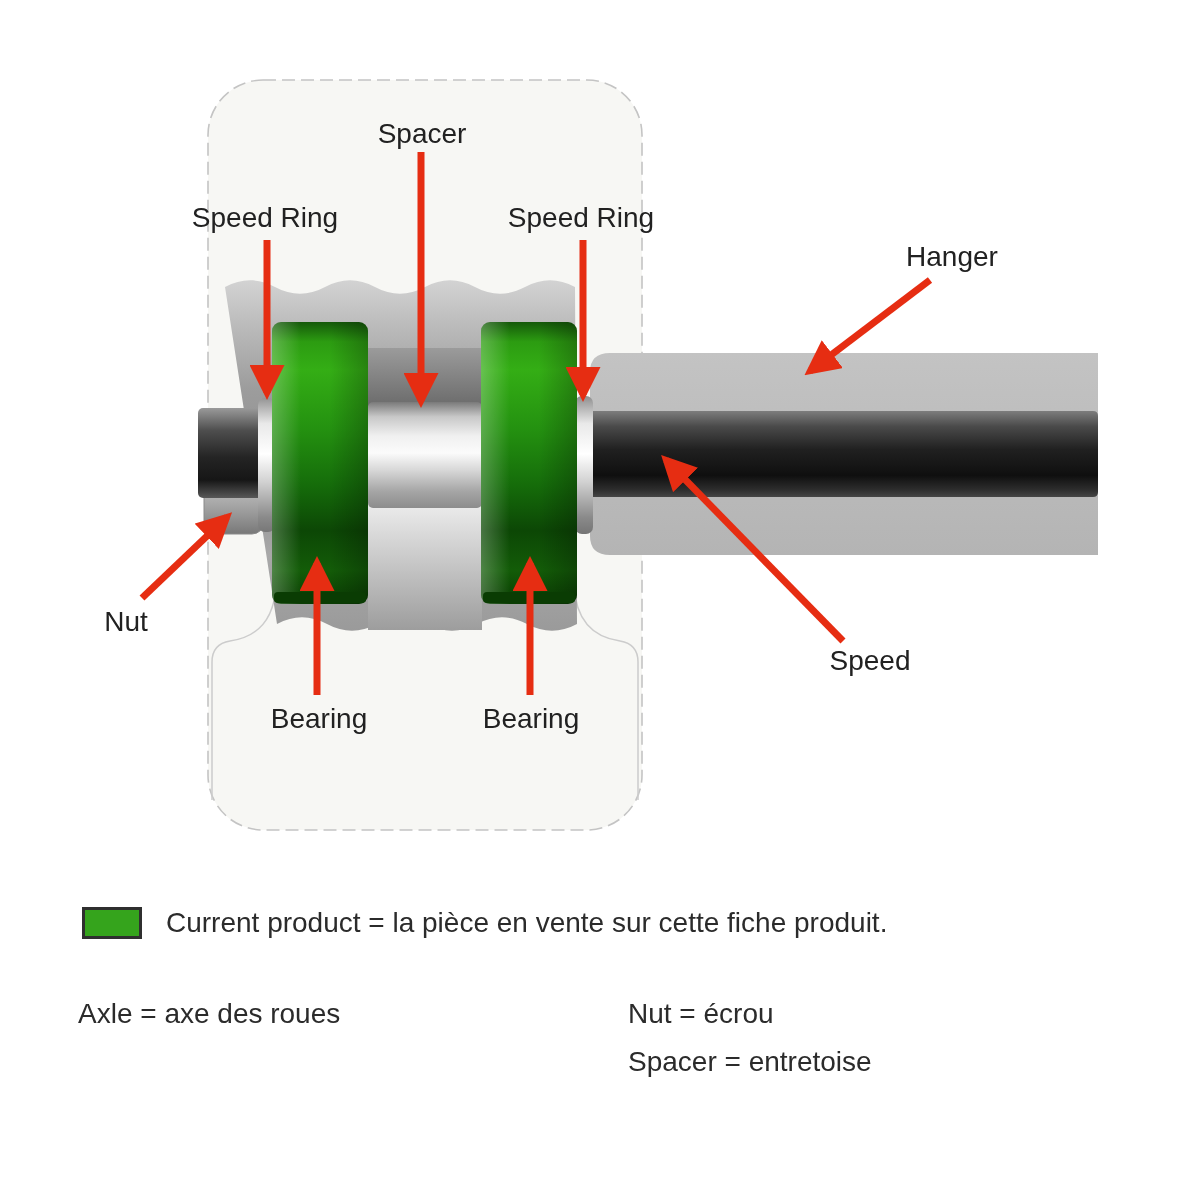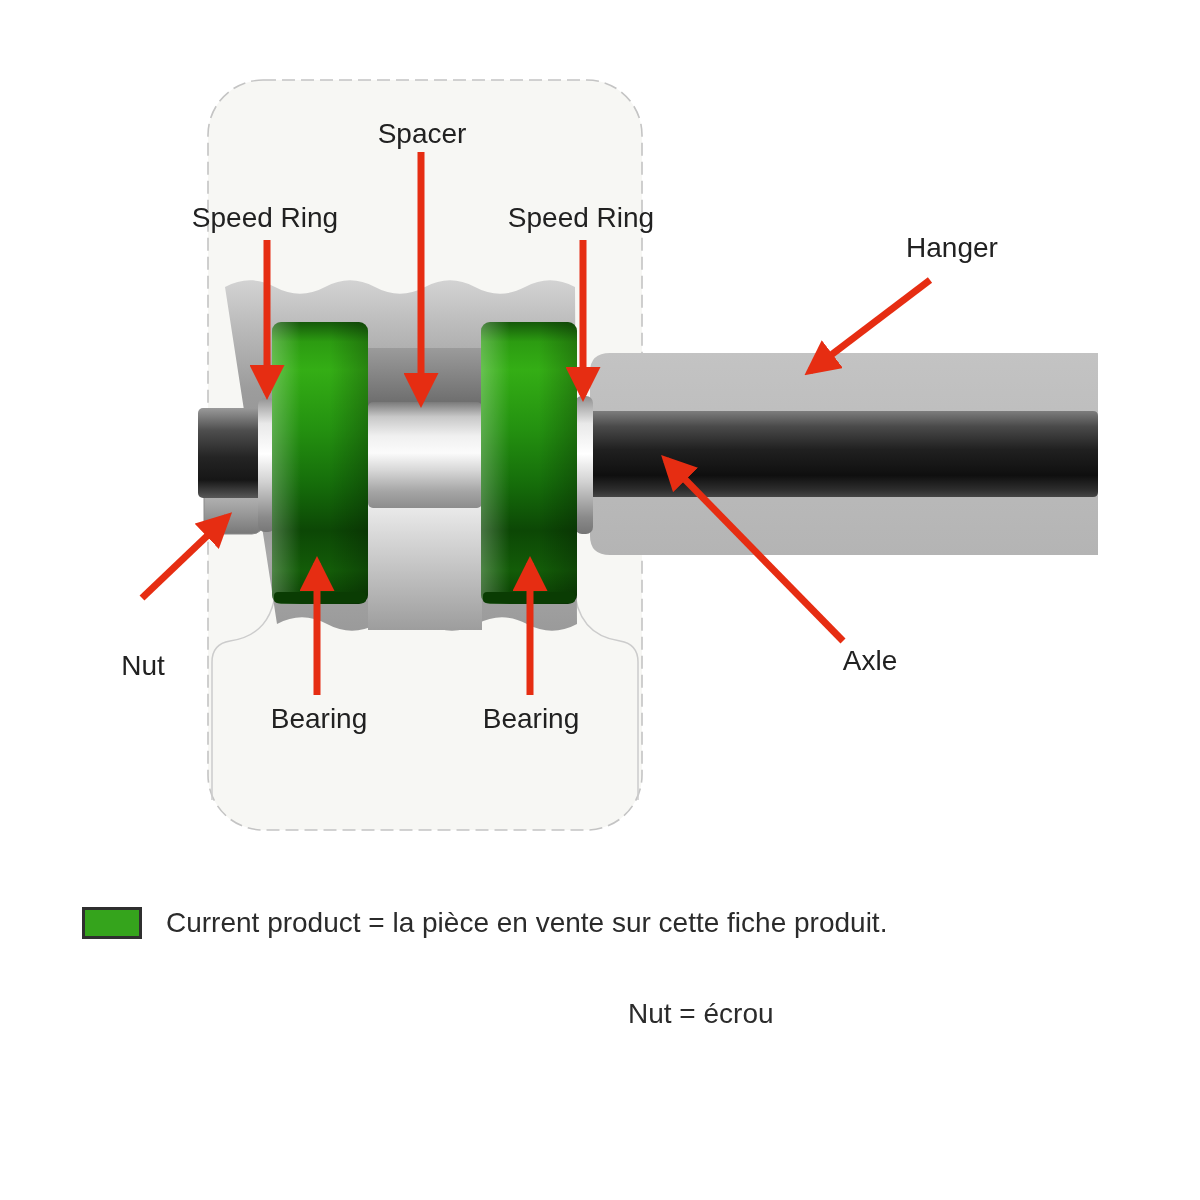--- a/index.html
+++ b/index.html
@@ -160,26 +160,28 @@
       <line x1="142" y1="598" x2="227" y2="517" marker-end="url(#ah)"></line>
       <line x1="843" y1="641" x2="666" y2="460" marker-end="url(#ah)"></line>
       <line x1="317" y1="695" x2="317" y2="563" marker-end="url(#ah)"></line>
       <line x1="530" y1="695" x2="530" y2="563" marker-end="url(#ah)"></line>
     </g>
   </svg>
 
   <div class="lbl" style="left:422px;top:134px;">Spacer</div>
   <div class="lbl" style="left:265px;top:218px;">Speed Ring</div>
   <div class="lbl" style="left:581px;top:218px;">Speed Ring</div>
-  <div class="lbl" style="left:952px;top:248px;">Hanger</div>
-  <div class="lbl" style="left:143px;top:622px;margin-top:44px;">Nut</div>
-  <div class="lbl" style="left:870px;top:661px;">Axle</div>
+  <div class="lbl" style="left:952px;top:257px;">Hanger</div>
+  <div class="lbl" style="left:126px;top:622px;">Nut</div>
+  <div class="lbl" style="left:870px;top:661px;">Speed</div>
   <div class="lbl" style="left:319px;top:719px;">Bearing</div>
   <div class="lbl" style="left:531px;top:719px;">Bearing</div>
 
   <div class="legend-row">
     <div class="legend-swatch"></div>
     <div class="legend-text">Current product = la pièce en vente sur cette fiche produit.</div>
   </div>
 
+  <div class="gloss gcol-l grow-0">Axle = axe des roues</div>
   <div class="gloss gcol-r grow-0">Nut = écrou</div>
+  <div class="gloss gcol-r grow-1">Spacer = entretoise</div>
 
 </div>
 
 </body></html>

